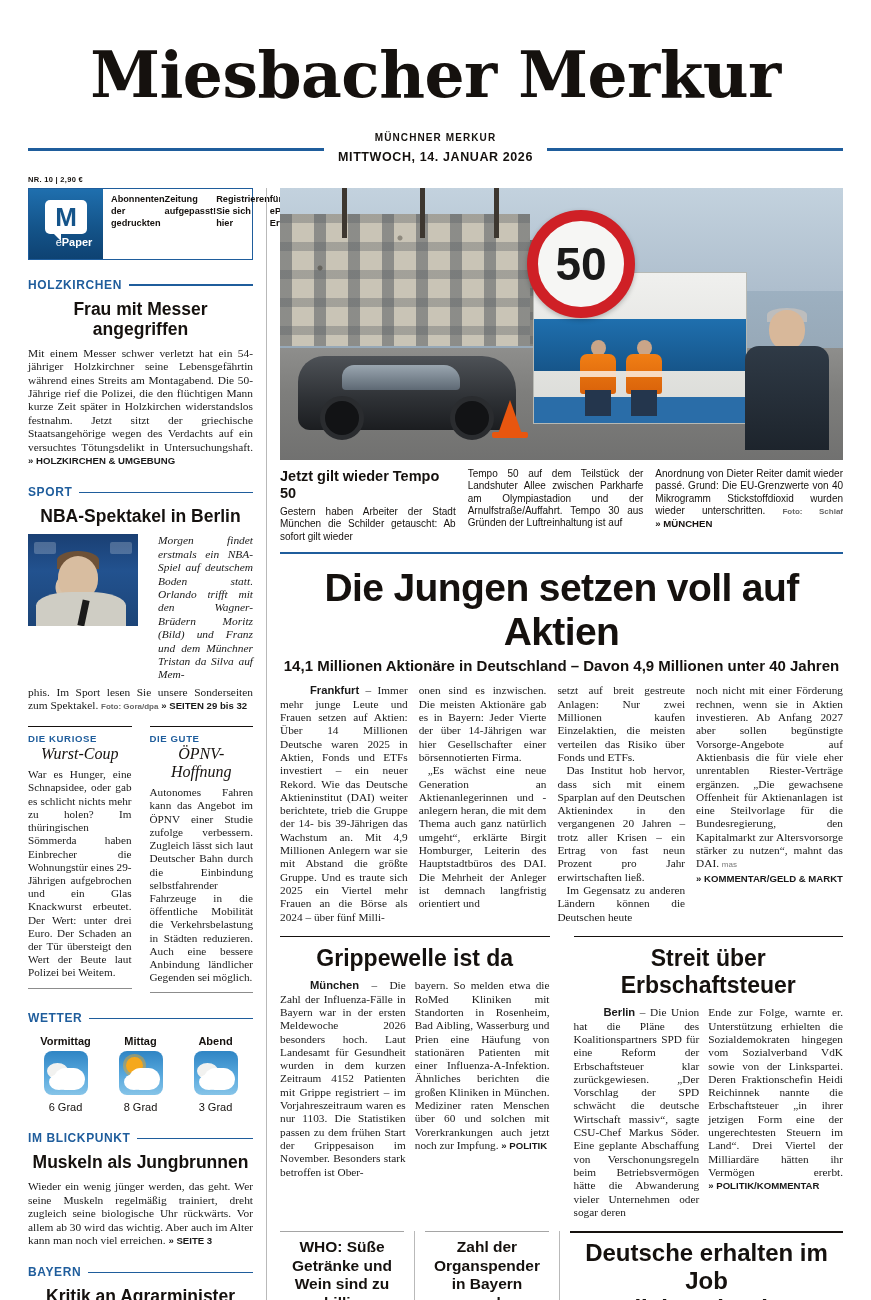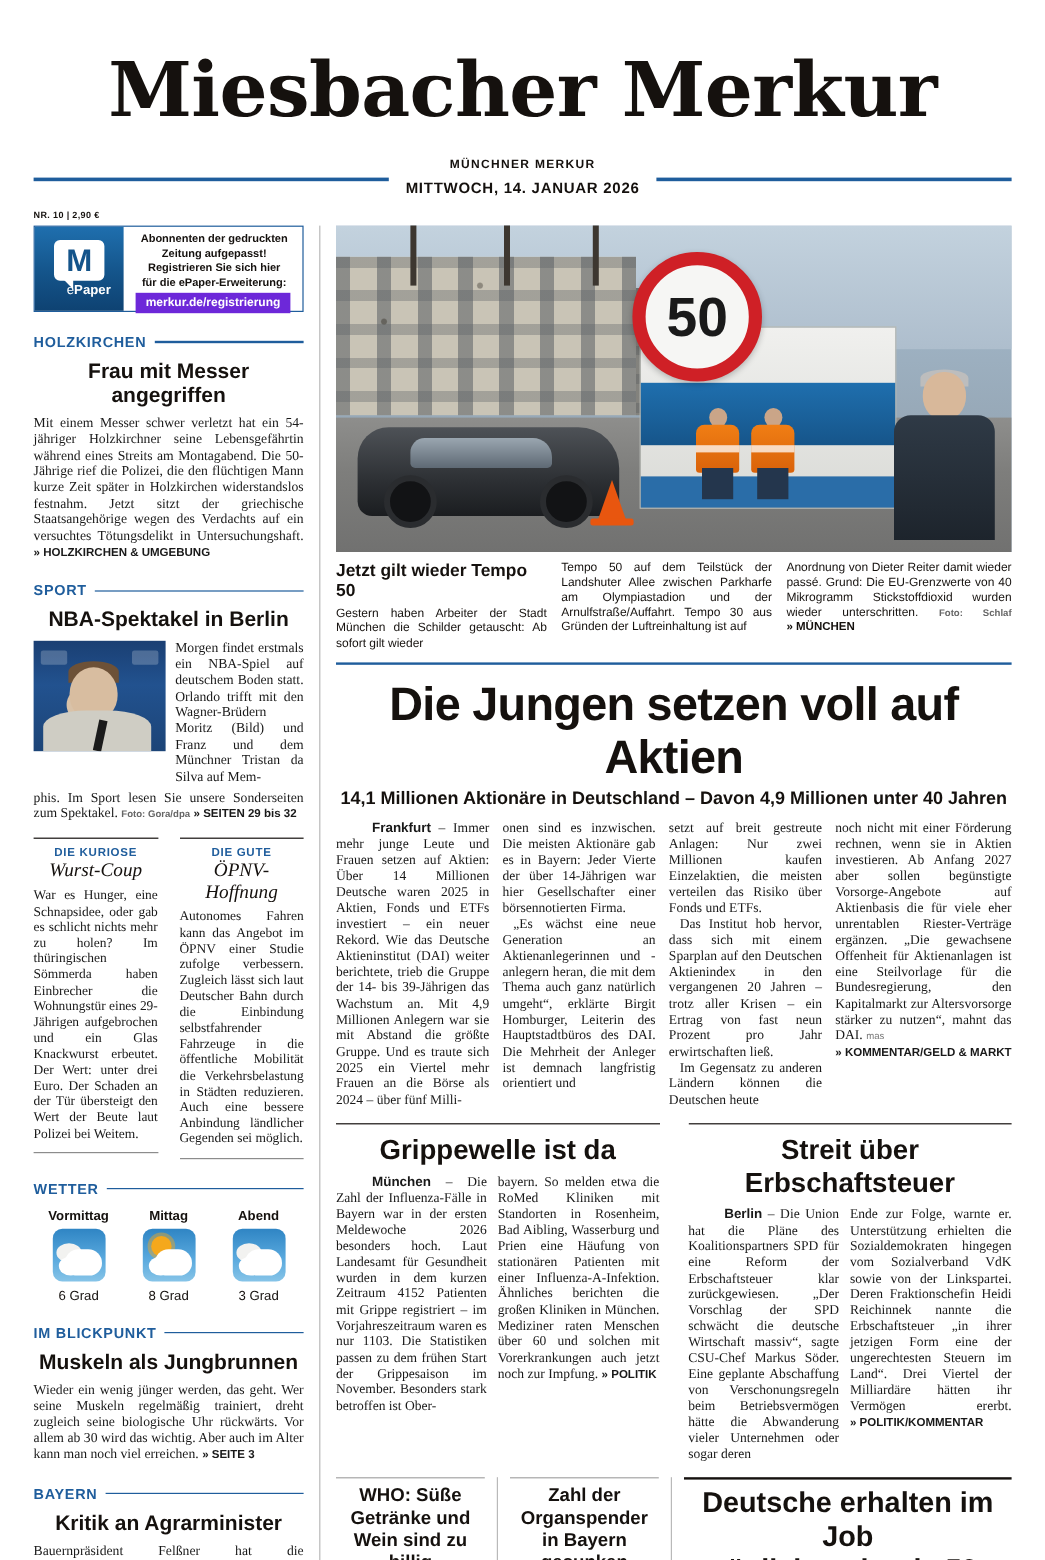--- a/index.html
+++ b/index.html
@@ -86,22 +86,22 @@
   .epaper-bubble span{
     font-family:"Liberation Sans", sans-serif;
     font-weight:700;font-size:26px;color:#14548a;line-height:1;
   }
   .epaper-word{
     font-family:"Liberation Sans", sans-serif;
     font-size:11px;font-weight:700;color:#ffffff;line-height:1;margin-left:16px;
   }
   .epaper-word i{font-style:normal;font-weight:400;}
   .epaper-text{
-    flex:1 1 auto;display:flex;flex-direction:column;
-    justify-content:flex-start;padding:4px 6px 0 8px;align-items:center;
+    flex:1 1 auto;display:flex;flex-direction:row;
+    justify-content:flex-start;padding:4px 6px 0 8px;
   }
   .epaper-text p{
     margin:0;
     font-family:"Liberation Sans", sans-serif;
     font-size:9.2px;font-weight:700;line-height:12.1px;color:#15110e;
   }
   .epaper-url{
     background:#6d28d9;color:#fff;
     font-family:"Liberation Sans", sans-serif;
     font-size:10px;font-weight:700;
@@ -134,21 +134,21 @@
     color:#191919;
     hyphens:auto;
   }
   .body-txt p{margin:0;}
   .ref{
     font-family:"Liberation Sans", sans-serif;
     font-weight:700;font-size:9.6px;white-space:nowrap;
   }
 
   
-  .sport-wrap{display:flex;gap:8px;margin-top:6px;}
+  .sport-wrap{display:flex;gap:20px;margin-top:6px;font-style:italic;}
   .sport-photo{
     width:110px;height:92px;flex:0 0 110px;
     background:
       radial-gradient(circle at 38% 58%, #d9c2a8 0 16%, rgba(217,194,168,0) 17%),
       linear-gradient(180deg,#1a3f73 0%,#22528f 40%,#1c4477 100%);
     position:relative;overflow:hidden;
   }
   .sport-photo .head{
     position:absolute;left:30px;top:22px;width:40px;height:44px;
     background:#d8bda0;border-radius:50% 50% 46% 46%;
@@ -180,21 +180,21 @@
   
   .two-box{display:flex;margin-top:12px;}
   .two-box .cell{flex:1 1 50%;}
   .two-box .cell:first-child{padding-right:9px;}
   .two-box .cell:last-child{padding-left:9px;}
   .hr-dark{height:1.6px;background:#15110e;}
   .hr-thin{height:1px;background:#8c8c8c;margin-top:8px;}
   .mini-kick{
     font-family:"Liberation Sans", sans-serif;
     font-size:9.6px;font-weight:700;letter-spacing:0.6px;color:#1f5d9c;
-    text-align:center;margin-top:6px;
+    margin-top:6px;
   }
   .mini-title{
     font-family:"Liberation Serif", serif;
     font-style:italic;font-size:16px;color:#15110e;
     text-align:center;margin-top:1px;margin-bottom:5px;
   }
   .mini-body{font-size:11.2px;line-height:13.2px;}
 
   
   .wetter{display:flex;justify-content:space-around;margin-top:10px;}

